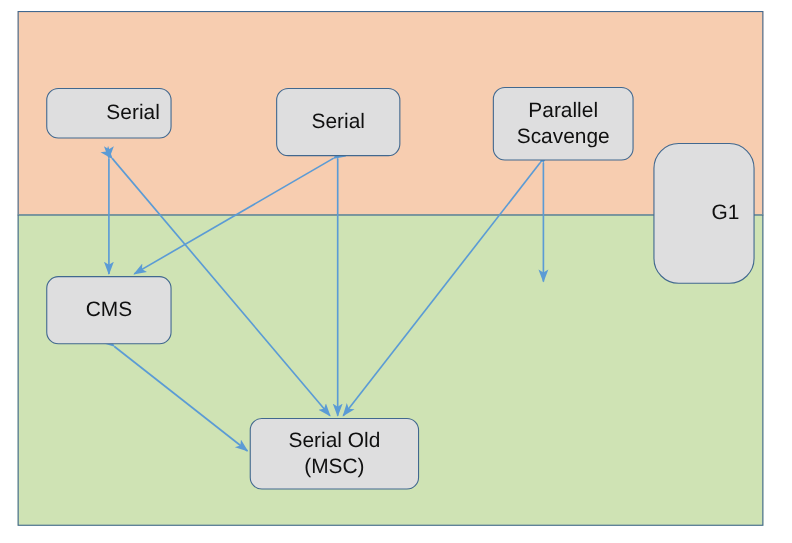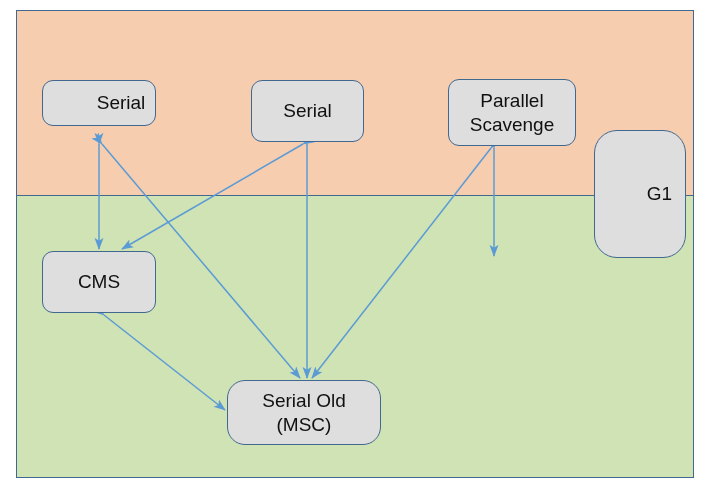--- a/index.html
+++ b/index.html
@@ -64,21 +64,21 @@
     display: block;
     white-space: pre-line;
     padding: 0 6px;
   }
   #node-serial      { left: 42px;  top: 80px;  width: 114px; height: 46px; padding-left: 44px; }
   #node-parnew      { left: 251px; top: 80px;  width: 113px; height: 62px; }
   #node-parscav     { left: 448px; top: 79px;  width: 128px; height: 67px; }
   #node-g1          { left: 594px; top: 130px; width: 92px;  height: 128px; border-radius: 23px; padding-left: 39px; }
   #node-cms         { left: 42px;  top: 251px; width: 114px; height: 62px; }
   #node-parold      { left: 432px; top: 258px; width: 146px; height: 57px; }
-  #node-serialold   { left: 227px; top: 380px; width: 154px; height: 65px; border-radius: 18px; }
+  #node-serialold   { left: 227px; top: 380px; width: 154px; height: 65px; }
 </style>
 </head>
 <body>
 
 <div id="canvas">
 
   <div class="region" id="region-young"></div>
   <div class="region" id="region-old"></div>
 
   <svg id="edge-layer" viewBox="0 0 720 494">

